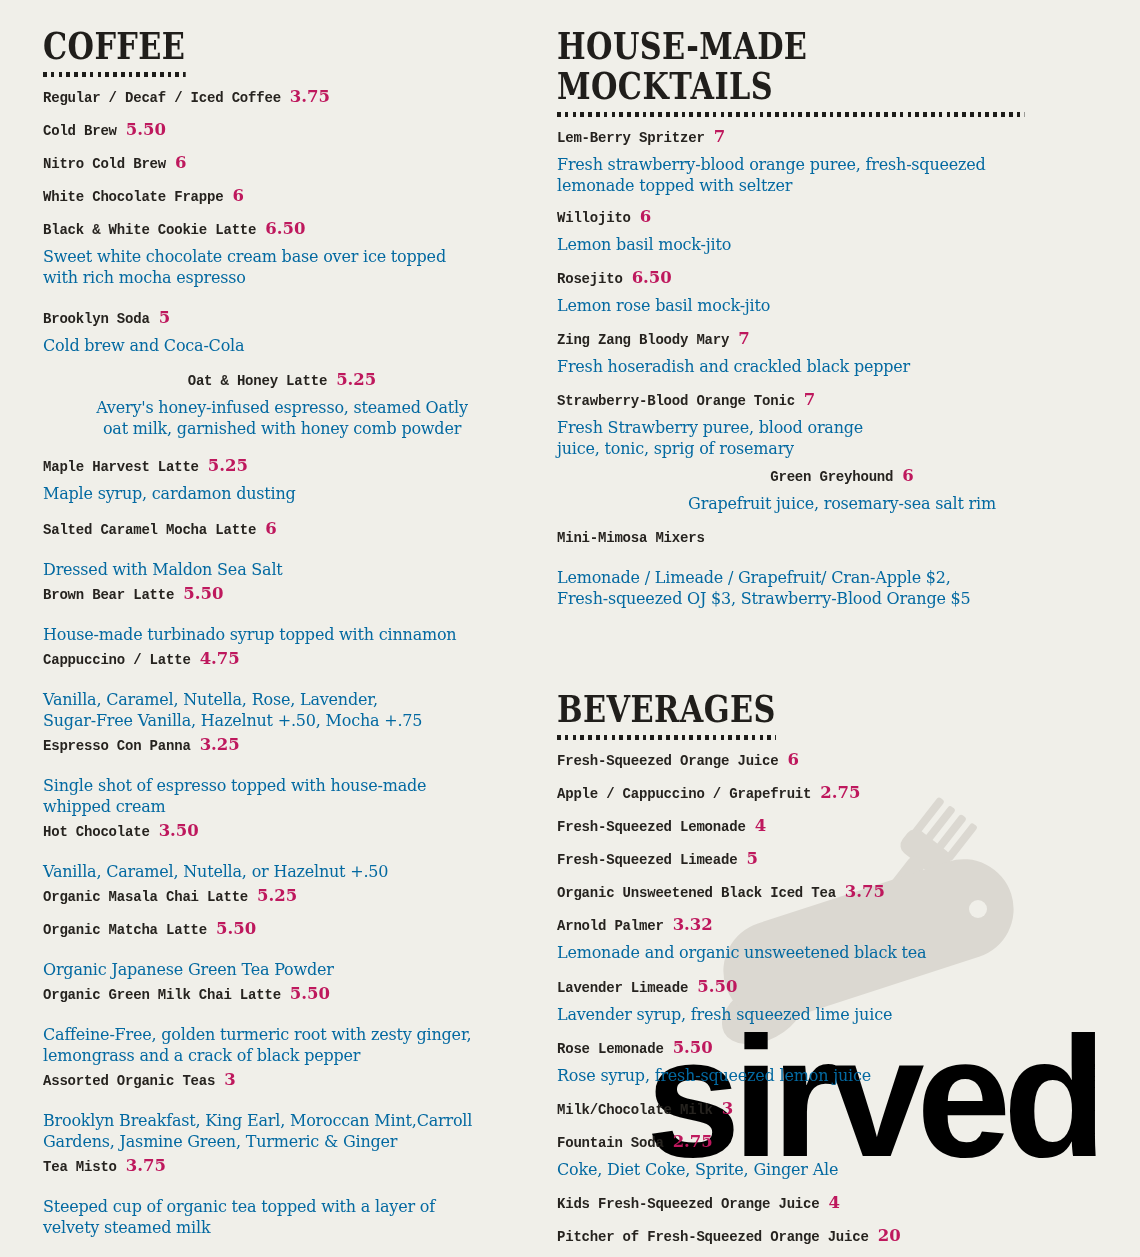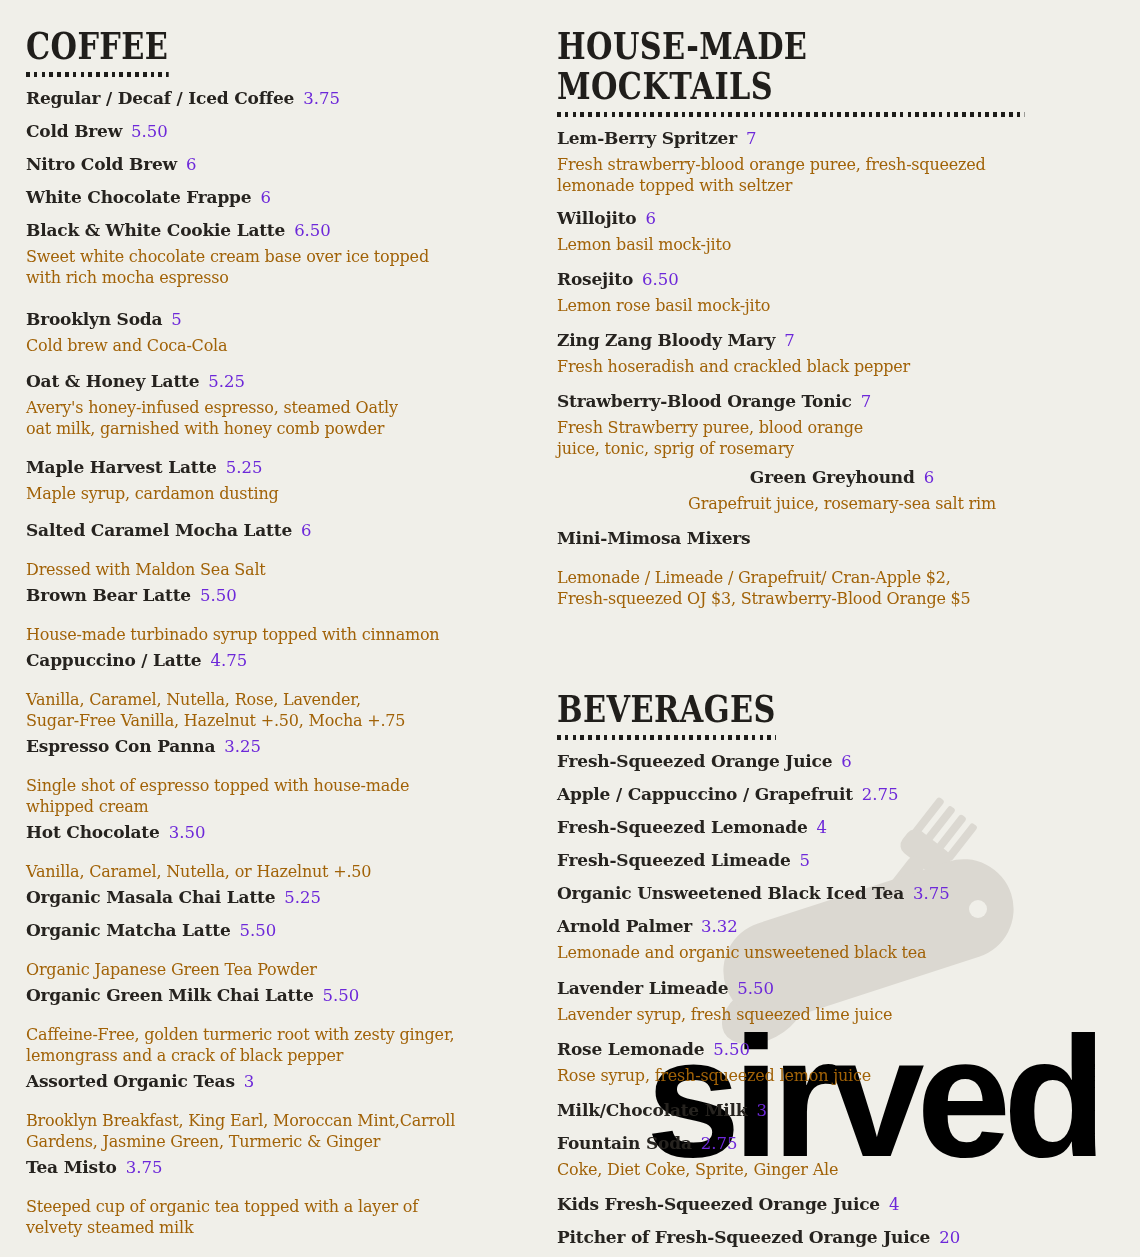--- a/index.html
+++ b/index.html
@@ -1,35 +1,35 @@
 <!DOCTYPE html>
 <html><head>
 <meta charset="utf-8">
 <style>
   html,body{margin:0;padding:0;background:#fff;}
   .page{position:relative;width:1140px;height:1257px;background:#f0efe9;overflow:hidden;
         font-family:"DejaVu Serif",serif;}
   .col{position:absolute;top:26px;z-index:1;}
-  .col-left{left:26px;width:478px;}
+  .col-left{left:43px;width:478px;}
   .col-right{left:557px;width:570px;}
   .hd{display:inline-block;transform:scaleX(0.82);transform-origin:left top;}
   .hd h2{margin:0;font-size:37px;line-height:40px;font-weight:700;color:#201e1b;letter-spacing:0.5px;}
   .rule{height:5px;margin-top:6px;
         background:repeating-linear-gradient(90deg,#1d1c19 0 4.5px,transparent 4.5px 9.5px);}
   .list{display:block;}
   .mi{margin-top:7px;}
   .row{white-space:nowrap;}
-  .nm{font-weight:700;font-size:17px;line-height:26px;color:#26231f;letter-spacing:-0.2px;}
-  .pr{font-size:16.5px;color:#6d28d9;margin-left:9px;}
-  .desc{font-size:16px;line-height:21px;color:#a16207;margin-top:3px;white-space:pre-line;letter-spacing:-0.2px;}
+  .nm{font-weight:700;font-size:14px;line-height:26px;color:#26231f;letter-spacing:-0.2px;font-family:Liberation Mono, monospace;}
+  .pr{font-size:16.5px;color:#be185d;margin-left:9px;font-weight:bold;}
+  .desc{font-size:16px;line-height:21px;color:#0369a1;margin-top:3px;white-space:pre-line;letter-spacing:-0.2px;}
 
   
   .sec-coffee .mi:nth-of-type(1){margin-top:8px;}
   .sec-coffee .mi:nth-of-type(6){margin-top:18px;}
-  .sec-coffee .mi:nth-of-type(7){margin-top:12px;}
+  .sec-coffee .mi:nth-of-type(7){margin-top:12px;text-align:center;}
   .sec-coffee .mi:nth-of-type(8){margin-top:15px;}
   .sec-coffee .mi:nth-of-type(9){margin-top:13px;}
   .sec-coffee .mi:nth-of-type(10),.sec-coffee .mi:nth-of-type(11),.sec-coffee .mi:nth-of-type(12),
   .sec-coffee .mi:nth-of-type(13),.sec-coffee .mi:nth-of-type(14),.sec-coffee .mi:nth-of-type(16),
   .sec-coffee .mi:nth-of-type(17),.sec-coffee .mi:nth-of-type(18){margin-top:2px;}
   .sec-coffee .mi:nth-of-type(9) .desc,.sec-coffee .mi:nth-of-type(10) .desc,
   .sec-coffee .mi:nth-of-type(11) .desc,.sec-coffee .mi:nth-of-type(12) .desc,
   .sec-coffee .mi:nth-of-type(13) .desc,.sec-coffee .mi:nth-of-type(15) .desc,
   .sec-coffee .mi:nth-of-type(16) .desc,.sec-coffee .mi:nth-of-type(17) .desc,
   .sec-coffee .mi:nth-of-type(18) .desc{margin-top:16px;}

